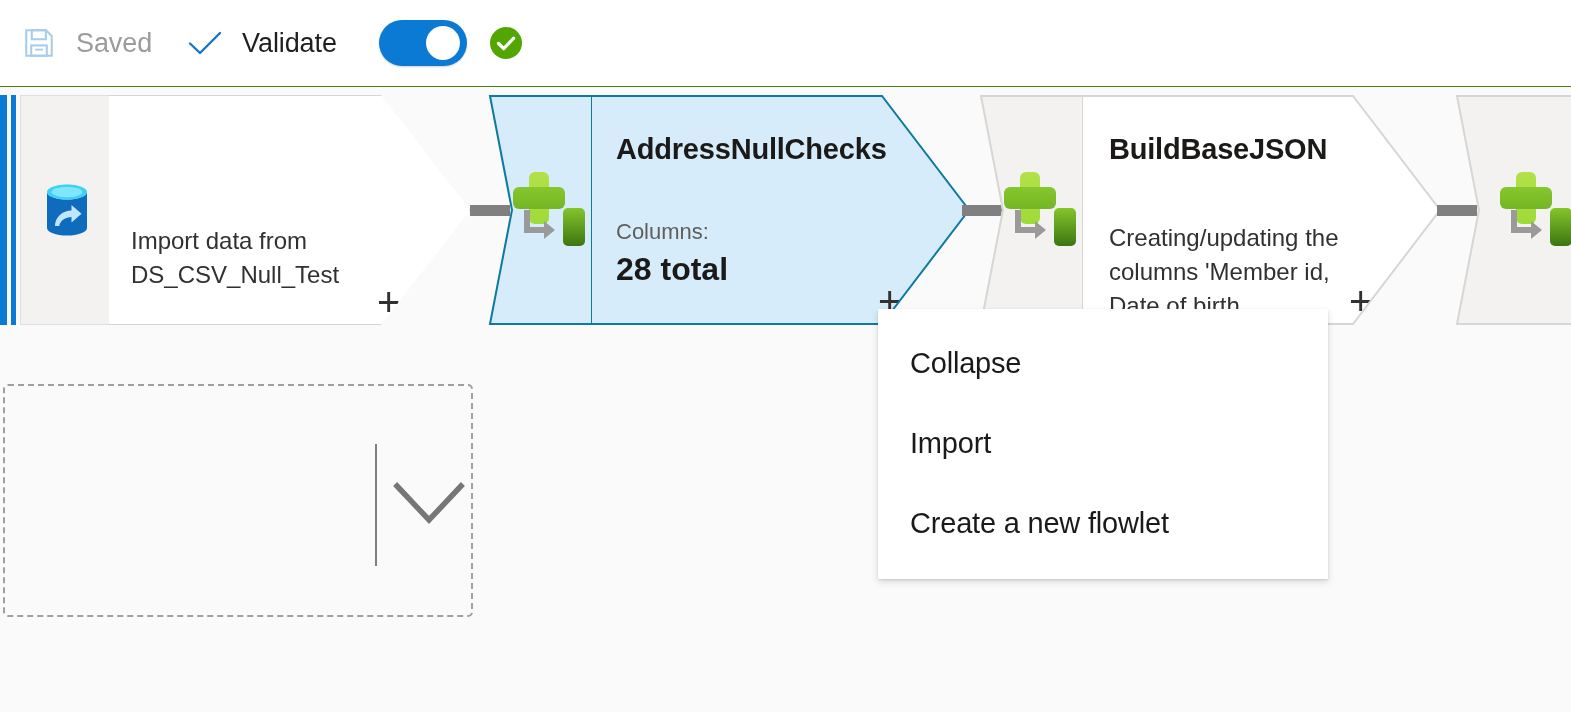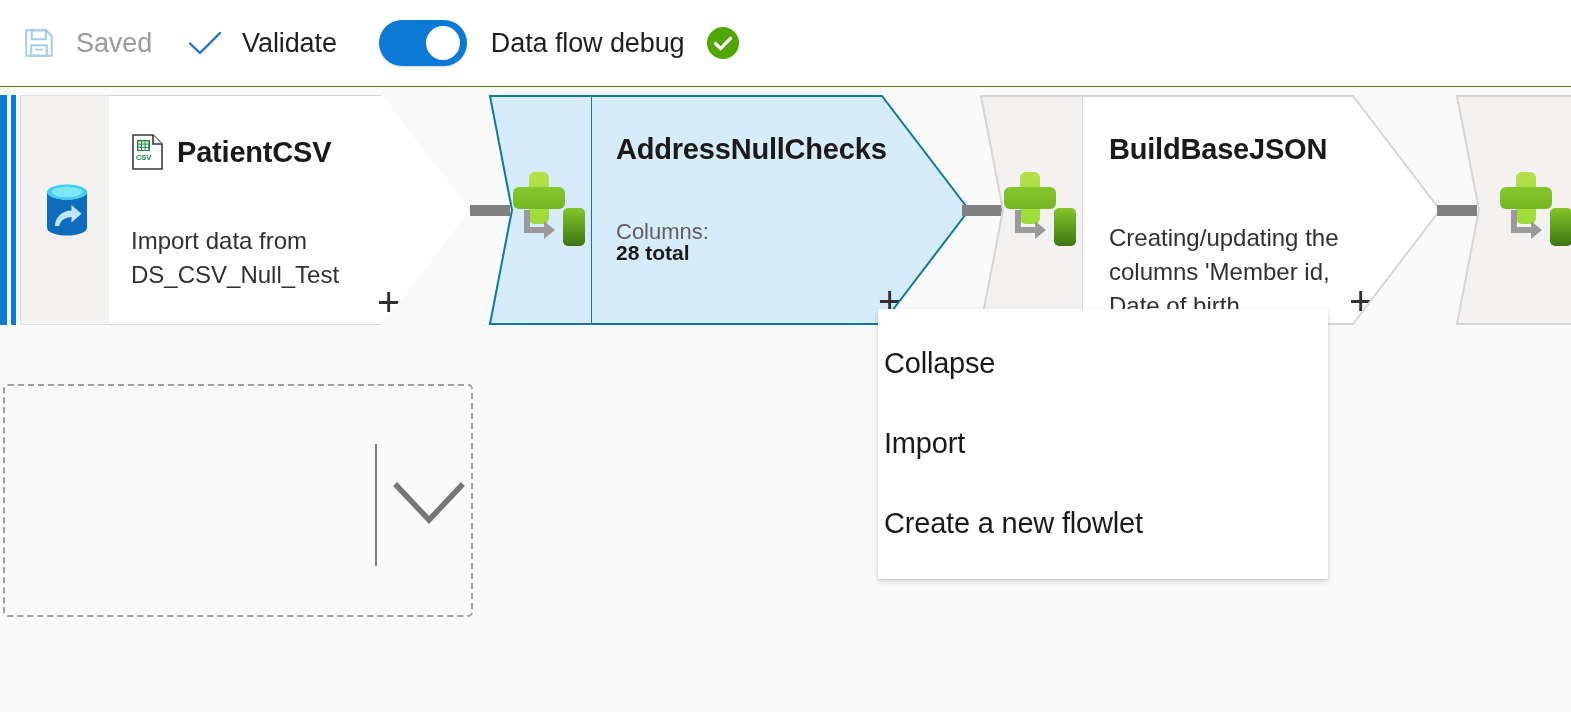--- a/index.html
+++ b/index.html
@@ -144,22 +144,22 @@
     width: 230px;
   }
   .node-sub-label {
     position: absolute;
     left: 0; top: 124px;
     font-size: 22px;
     color: #605e5c;
   }
   .node-sub-value {
     position: absolute;
-    left: 0; top: 146px;
-    font-size: 21px;
+    left: 0; top: 156px;
+    font-size: 32px;
     font-weight: 700;
     color: #1b1a19;
   }
   .node-plus {
     position: absolute;
     font-size: 40px;
     font-weight: 300;
     color: #323130;
     line-height: 1;
     cursor: pointer;
@@ -234,21 +234,21 @@
     background: #ffffff;
     box-shadow: 0 3.2px 7.2px rgba(0,0,0,.132), 0 0.6px 1.8px rgba(0,0,0,.108);
     padding: 14px 0 16px 0;
     box-sizing: border-box;
     z-index: 50;
   }
   .ctx-item {
     height: 80px;
     display: flex;
     align-items: center;
-    padding-left: 6px;
+    padding-left: 32px;
     font-size: 29px;
     color: #1b1a19;
     cursor: pointer;
     box-sizing: border-box;
     letter-spacing: -0.2px;
   }
 </style>
 </head>
 <body>
 
@@ -272,21 +272,20 @@
         <path d="M2 13.5L12 23 32 3" stroke="#1b74c4" stroke-width="2.4" stroke-linecap="round" stroke-linejoin="round"></path>
       </svg>
     </span>
     <span class="tb-label">Validate</span>
   </div>
 
   <div class="tb-item" id="debug-toggle-item">
     <div class="toggle-track">
       <div class="toggle-knob"></div>
     </div>
-    <span class="tb-label">Data flow debug</span>
     <span class="tb-icon" id="debug-status-icon">
       <svg width="38" height="38" viewBox="0 0 38 38">
         <circle cx="19" cy="19" r="16" fill="#52a600"></circle>
         <path d="M11.5 19.5l5.2 5.2 10-10.6" stroke="#ffffff" stroke-width="3.2" fill="none" stroke-linecap="round" stroke-linejoin="round"></path>
       </svg>
     </span>
   </div>
 
 
 </div>
@@ -305,42 +304,20 @@
           <ellipse cx="32" cy="14" rx="20" ry="7.6" fill="#9fe8fb"></ellipse>
           <path d="M12 14v36c0 4.2 9 7.6 20 7.6s20-3.4 20-7.6V14c0 4.2-9 7.6-20 7.6S12 18.2 12 14z" fill="#0f6cbd"></path>
           <ellipse cx="32" cy="14" rx="20" ry="7.6" fill="#3fd0f5"></ellipse>
           <ellipse cx="32" cy="14" rx="15.4" ry="5.2" fill="#7fe6fb"></ellipse>
           <path d="M20 48c0-9 7.5-15.5 16.5-15.5v-5.5l10 8.8-10 8.8v-5.6C30.6 39 25 42.8 24.3 48z" fill="#bfe6fb"></path>
         </svg>
       </div>
     </div>
     <div class="node-body" style="left:89px; width:361px; background:#ffffff; border:1px solid #d8d6d4; border-left:none;
                 clip-path: polygon(0 0, 272px 0, 361px 115px, 272px 230px, 0 230px);">
-      <div class="node-title" style="left:22px;">
-        <span style="margin-right:14px; display:inline-flex;">
-          <svg width="32" height="36" viewBox="0 0 32 36">
-            <path d="M2 1h20l9 9v25H2z" fill="#ffffff" stroke="#3a3a3a" stroke-width="1.6"></path>
-            <path d="M22 1v9h9" fill="#f0f0f0" stroke="#3a3a3a" stroke-width="1.6"></path>
-            <rect x="6" y="6" width="13" height="11" fill="#1d8a3f"></rect>
-            <g fill="#ffffff">
-              <rect x="7.4" y="7.4" width="2.6" height="2.2"></rect>
-                <rect x="11" y="7.4" width="2.6" height="2.2"></rect>
-                <rect x="14.6" y="7.4" width="2.6" height="2.2"></rect>
-              <rect x="7.4" y="10.6" width="2.6" height="2.2"></rect>
-                <rect x="11" y="10.6" width="2.6" height="2.2"></rect>
-                <rect x="14.6" y="10.6" width="2.6" height="2.2"></rect>
-              <rect x="7.4" y="13.8" width="2.6" height="2.2"></rect>
-                <rect x="11" y="13.8" width="2.6" height="2.2"></rect>
-                <rect x="14.6" y="13.8" width="2.6" height="2.2"></rect>
-            </g>
-            <text x="12.5" y="25.5" font-family="Liberation Sans, sans-serif" font-size="7.6" font-weight="700" fill="#1d8a3f" text-anchor="middle">CSV</text>
-          </svg>
-        </span>
-        <span>PatientCSV</span>
-      </div>
       <div class="node-desc" style="left:22px; top:128px; width:215px;">Import data from DS_CSV_Null_Test</div>
       <div class="node-plus" style="left:268px; top:186px;">+</div>
     </div>
   </div>
 
   <div class="connector" style="left:470px; top:118px; width:40px;"></div>
 
   <div class="node" id="node-address-null-checks" style="left:489px; top:8px; width:480px;">
     <div class="node-icon-panel" style="left:0; width:104px; background:#d6ecfa;
                 clip-path: polygon(0 0, 104px 0, 104px 230px, 0 230px, 22px 115px);">

